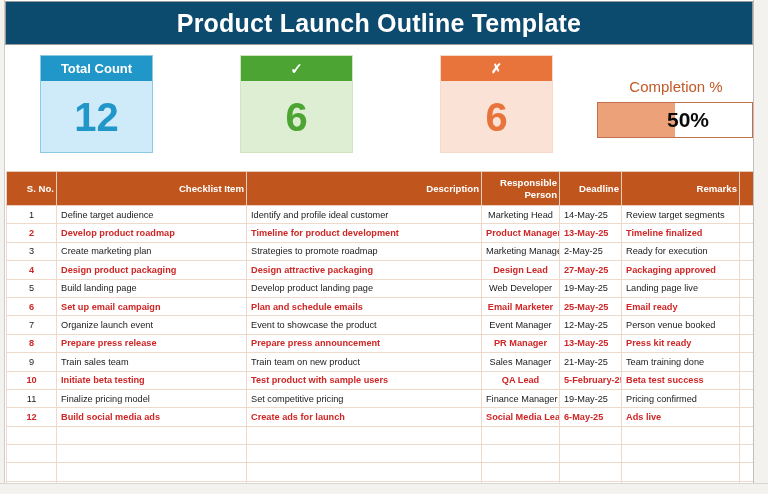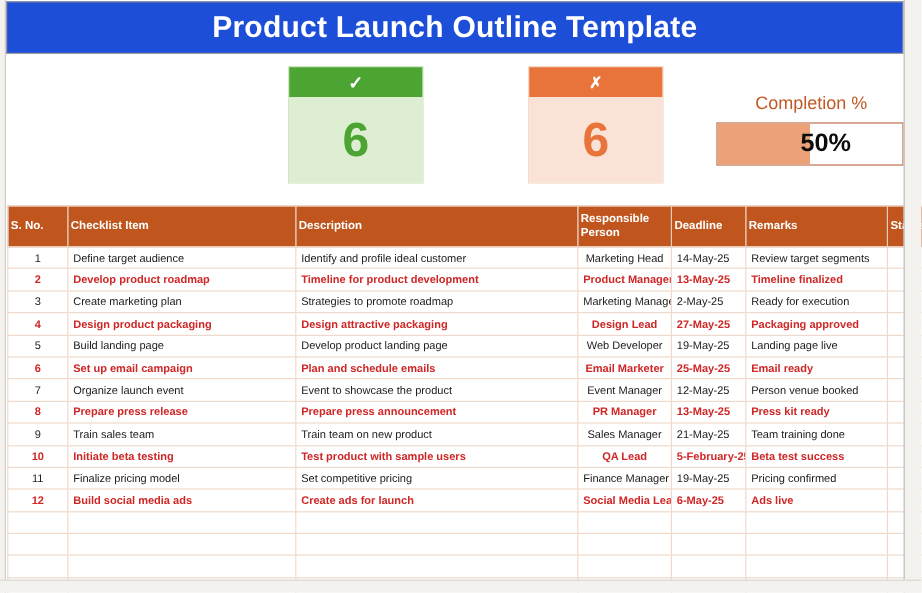--- a/index.html
+++ b/index.html
@@ -25,21 +25,21 @@
     background:#f3f2ef;border-top:1px solid #d8d6d2;
   }
   .left-edge{
     position:absolute;left:0;top:0;width:4px;height:494px;
     background:#f3f2ef;border-right:1px solid #cfcdc9;
   }
 
   
   .title-bar{
     position:absolute;left:5px;top:1px;width:748px;height:44px;
-    background:#1d4ed8;
+    background:#0c4a6e;
     border:1px solid #9a9a9a;
     box-sizing:border-box;
     display:flex;align-items:center;justify-content:center;
   }
   .title-text{
     color:#ffffff;
     font-size:25px;
     font-weight:bold;
     letter-spacing:.2px;
     font-family:"Liberation Sans", sans-serif;
@@ -112,21 +112,21 @@
     font-size:9.2px;
   }
   table.checklist th{
     background:#C0561E;
     color:#ffffff;
     font-weight:bold;
     font-size:9.6px;
     height:31px;
     border:1px solid #e8cdbc;
     padding:1px 2px;
-    text-align:left;
+    text-align:right;
     vertical-align:middle;
     line-height:1.15;
   }
   table.checklist td{
     height:17.4px;
     border:1px solid #EFD9CA;
     padding:0 4px;
     vertical-align:middle;
     color:#1a1a1a;
     white-space:nowrap;
@@ -148,20 +148,24 @@
 <body>
 
 <div class="page">
 
   <div class="left-edge"></div>
 
   <div class="title-bar">
     <span class="title-text">Product Launch Outline Template</span>
   </div>
 
+  <div class="kpi" id="kpi-total">
+    <div class="kpi-head">Total Count</div>
+    <div class="kpi-body">12</div>
+  </div>
 
   <div class="kpi" id="kpi-done">
     <div class="kpi-head">✓</div>
     <div class="kpi-body">6</div>
   </div>
 
   <div class="kpi" id="kpi-pending">
     <div class="kpi-head">✗</div>
     <div class="kpi-body">6</div>
   </div>

